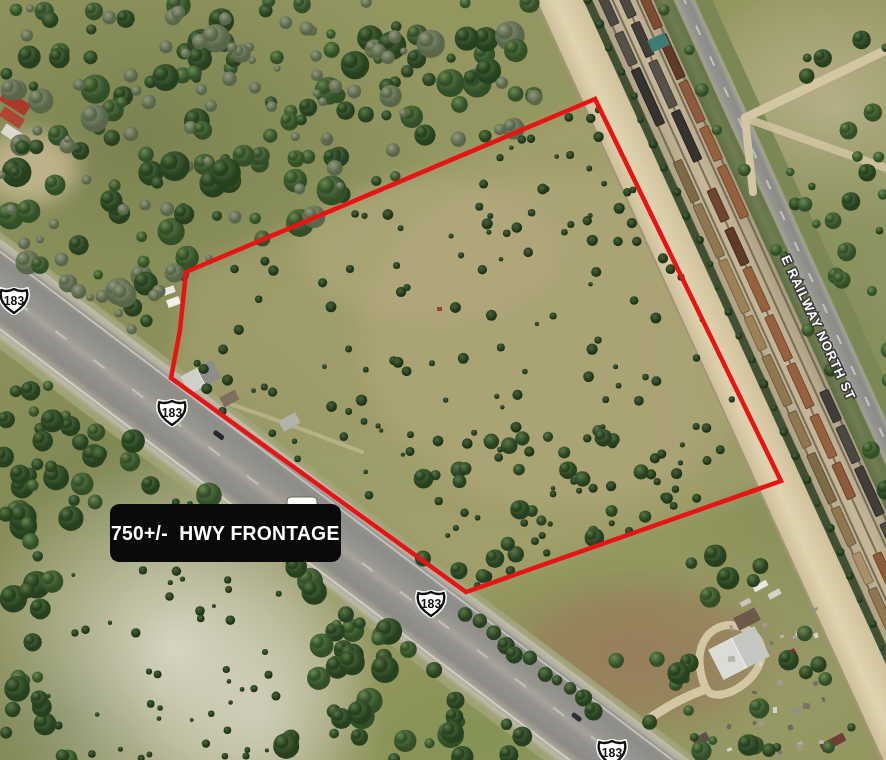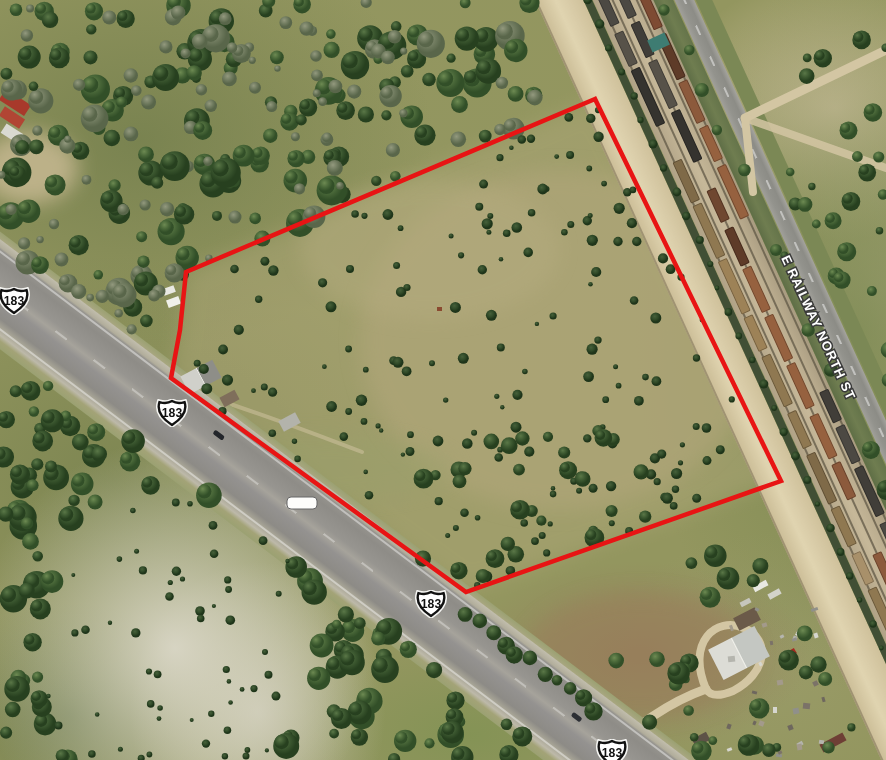--- a/index.html
+++ b/index.html
@@ -1090,20 +1090,23 @@
   </svg>
 
   <svg id="overlay-svg" class="z35" width="886" height="760" viewBox="0 0 886 760">
     <rect x="287" y="497" width="30" height="12" rx="4" fill="#fdfdfb" stroke="#666" stroke-width="1"></rect>
     <polygon id="boundary-poly" fill="none" stroke-width="4.5" stroke-linejoin="miter" points="595,99 186,272 180,330 171,378 466,592 781,481" stroke="#e81414"></polygon>
     <text id="street-text" transform="translate(781,258) rotate(65)" style="paint-order:stroke;stroke:#3a3a3a;stroke-width:3px;fill:#ffffff;
                  font-weight:bold;font-size:13px;letter-spacing:1px;
                  font-family:'Liberation Sans',sans-serif">E RAILWAY NORTH ST</text>
   </svg>
 
+  <div id="frontage-label">
+    <span>750+/-  HWY FRONTAGE</span>
+  </div>
 <div class="shield" style="left: -3px; top: 287px;">
       <svg width="34" height="28" viewBox="0 0 100 82">
         <path d="M50,6 C40,12 26,13 13,9 C7,28 12,52 50,76 C88,52 93,28 87,9 C74,13 60,12 50,6 Z" fill="#ffffff" stroke="#f5f5f2" stroke-width="16"></path>
         <path d="M50,6 C40,12 26,13 13,9 C7,28 12,52 50,76 C88,52 93,28 87,9 C74,13 60,12 50,6 Z" fill="#ffffff" stroke="#111111" stroke-width="7"></path>
         <text x="50" y="53" text-anchor="middle" style="font-family:'Liberation Sans',sans-serif;font-weight:bold;font-size:36px;fill:#111">183</text>
       </svg>
     </div>
     <div class="shield" style="left: 155px; top: 399px;">
       <svg width="34" height="28" viewBox="0 0 100 82">
         <path d="M50,6 C40,12 26,13 13,9 C7,28 12,52 50,76 C88,52 93,28 87,9 C74,13 60,12 50,6 Z" fill="#ffffff" stroke="#f5f5f2" stroke-width="16"></path>

